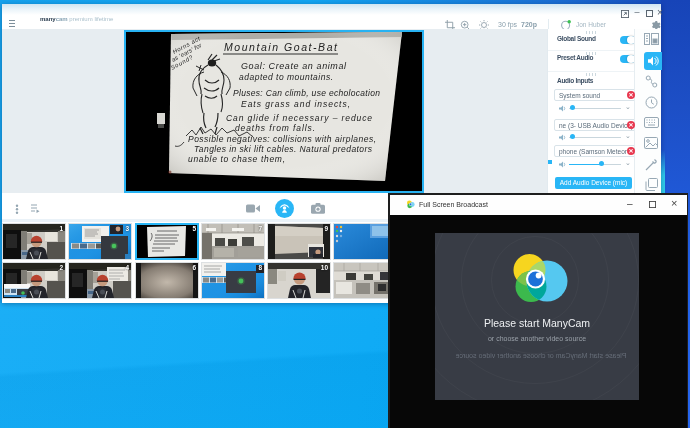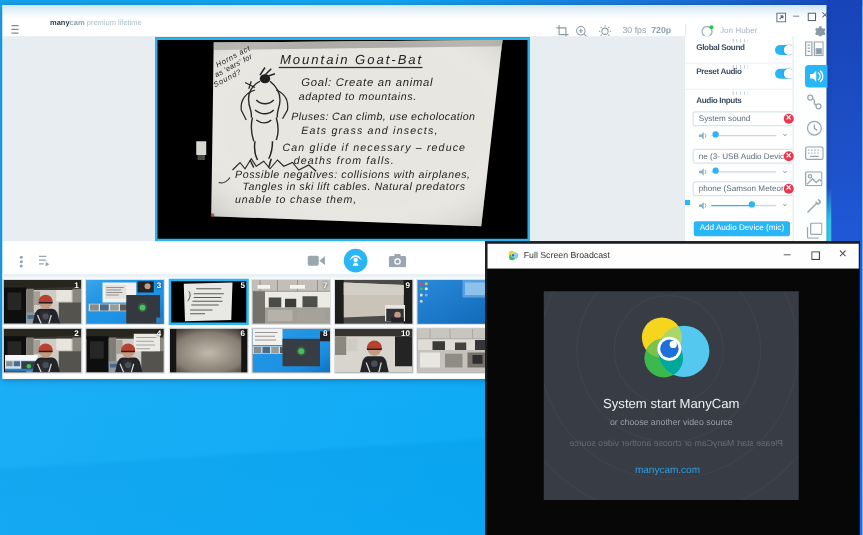--- a/index.html
+++ b/index.html
@@ -541,19 +541,18 @@
         <g clip-path="url(#cC)">
             <circle cx="23.5" cy="17" r="16" fill="#aad768"></circle>
           </g>
         <g clip-path="url(#cC)">
             <circle cx="25" cy="33.5" r="15.5" fill="#00a79b"></circle>
           </g>
         <circle cx="29.5" cy="26" r="9.6" fill="#fff"></circle>
         <circle cx="29.5" cy="26" r="7.4" fill="#1d70d8"></circle>
         <circle cx="32.6" cy="22.5" r="2.9" fill="#fff"></circle>
       </svg>
-      <div class="abs" id="ptext1">System start ManyCam</div>
+      <div class="abs" id="ptext1">Please start ManyCam</div>
       <div class="abs" id="ptext2">or choose another video source</div>
       <div class="abs" id="ptext3">Please start ManyCam or choose another video source</div>
-      <div class="abs" id="ptext4">manycam.com</div>
     </div>
   </div>
 </div>
 
 </body></html>

